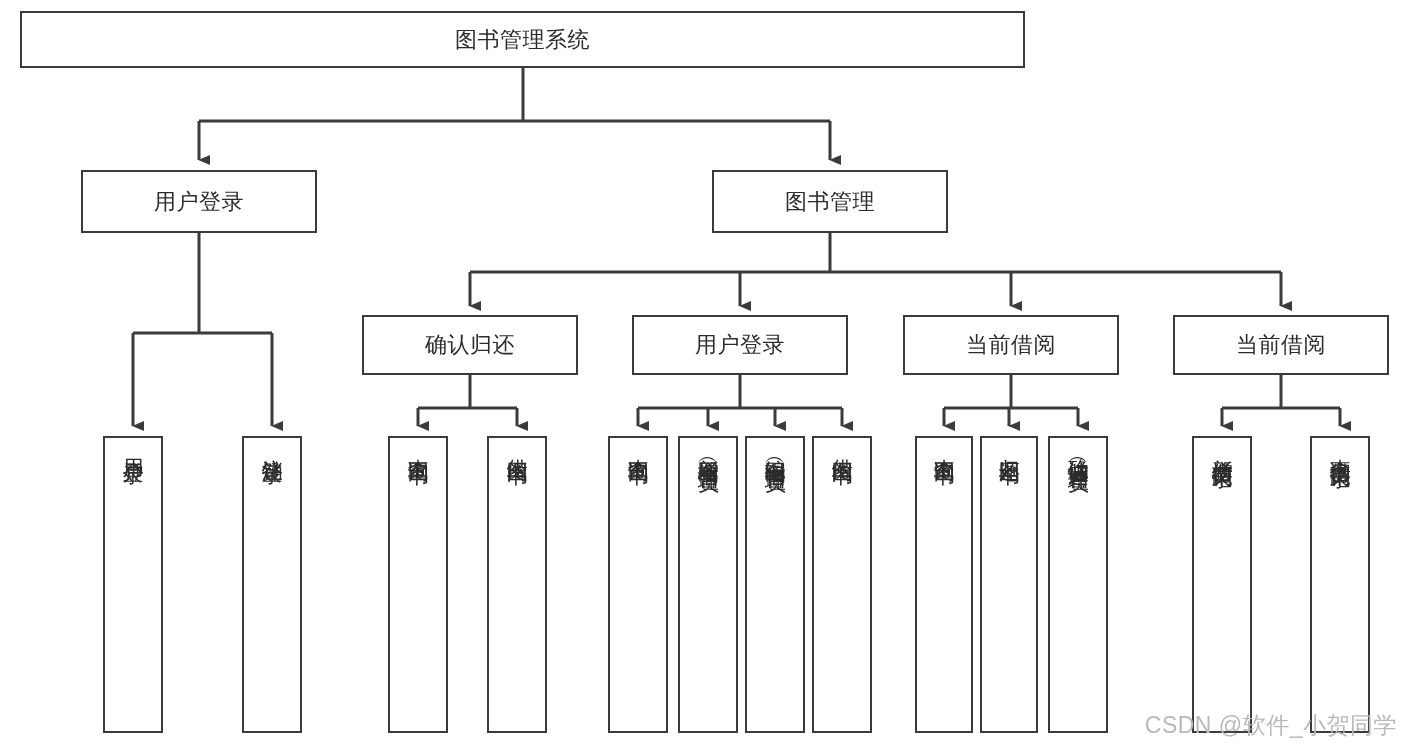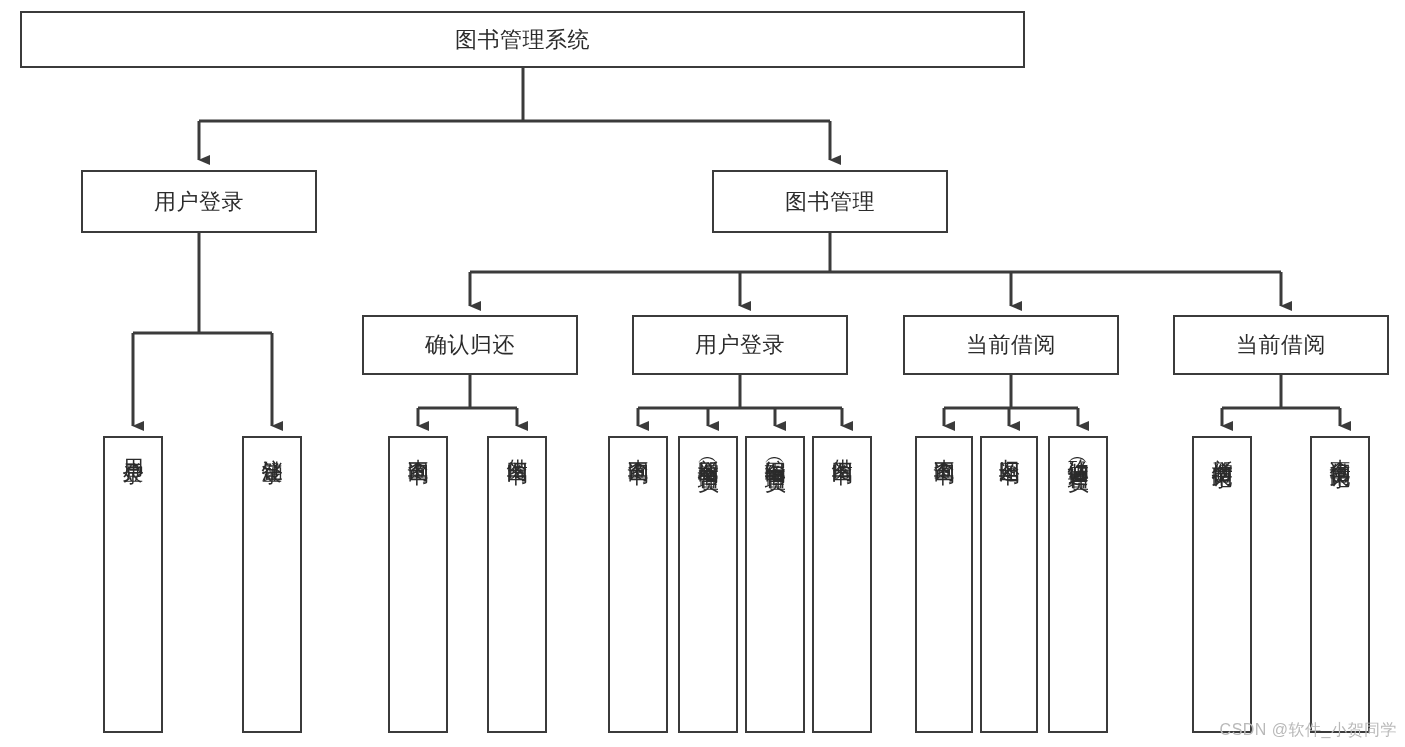--- a/index.html
+++ b/index.html
@@ -50,21 +50,21 @@
     writing-mode: vertical-rl;
     text-orientation: upright;
     white-space: nowrap;
     line-height: 1.06;
     letter-spacing: 2px;
   }
   .watermark {
     position: absolute;
     right: 8px;
     bottom: 6px;
-    font-size: 16px;
+    font-size: 23px;
     color: #b9b9b9;
     white-space: nowrap;
     letter-spacing: 0.5px;
   }
 </style>
 </head>
 <body>
 
 <div id="diagram-root">
 

